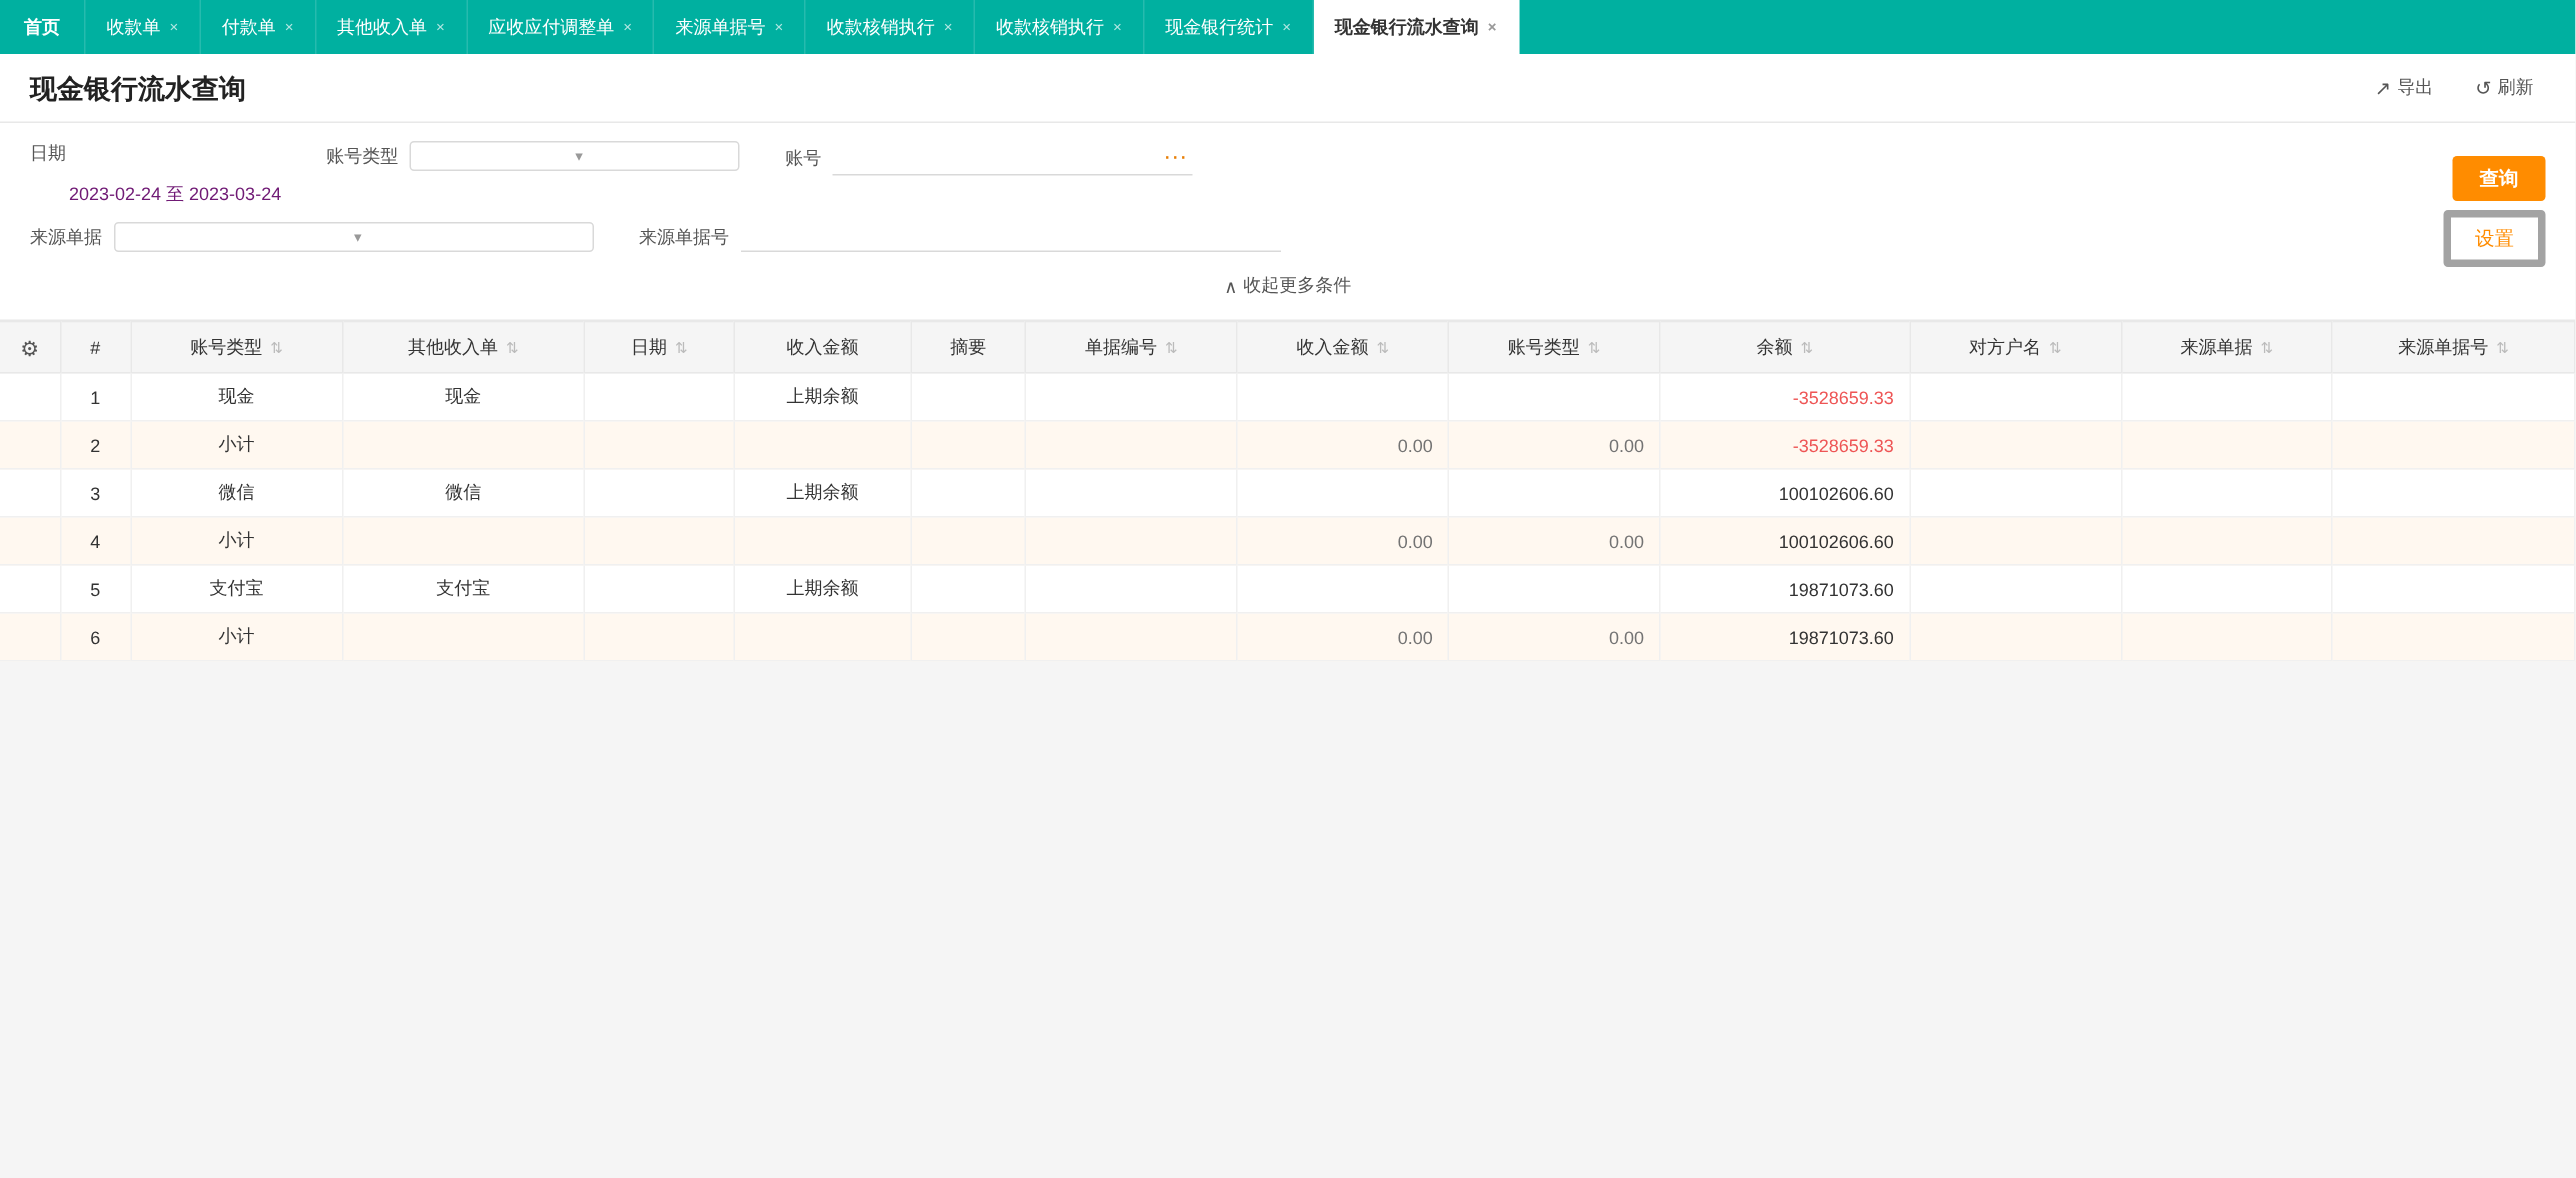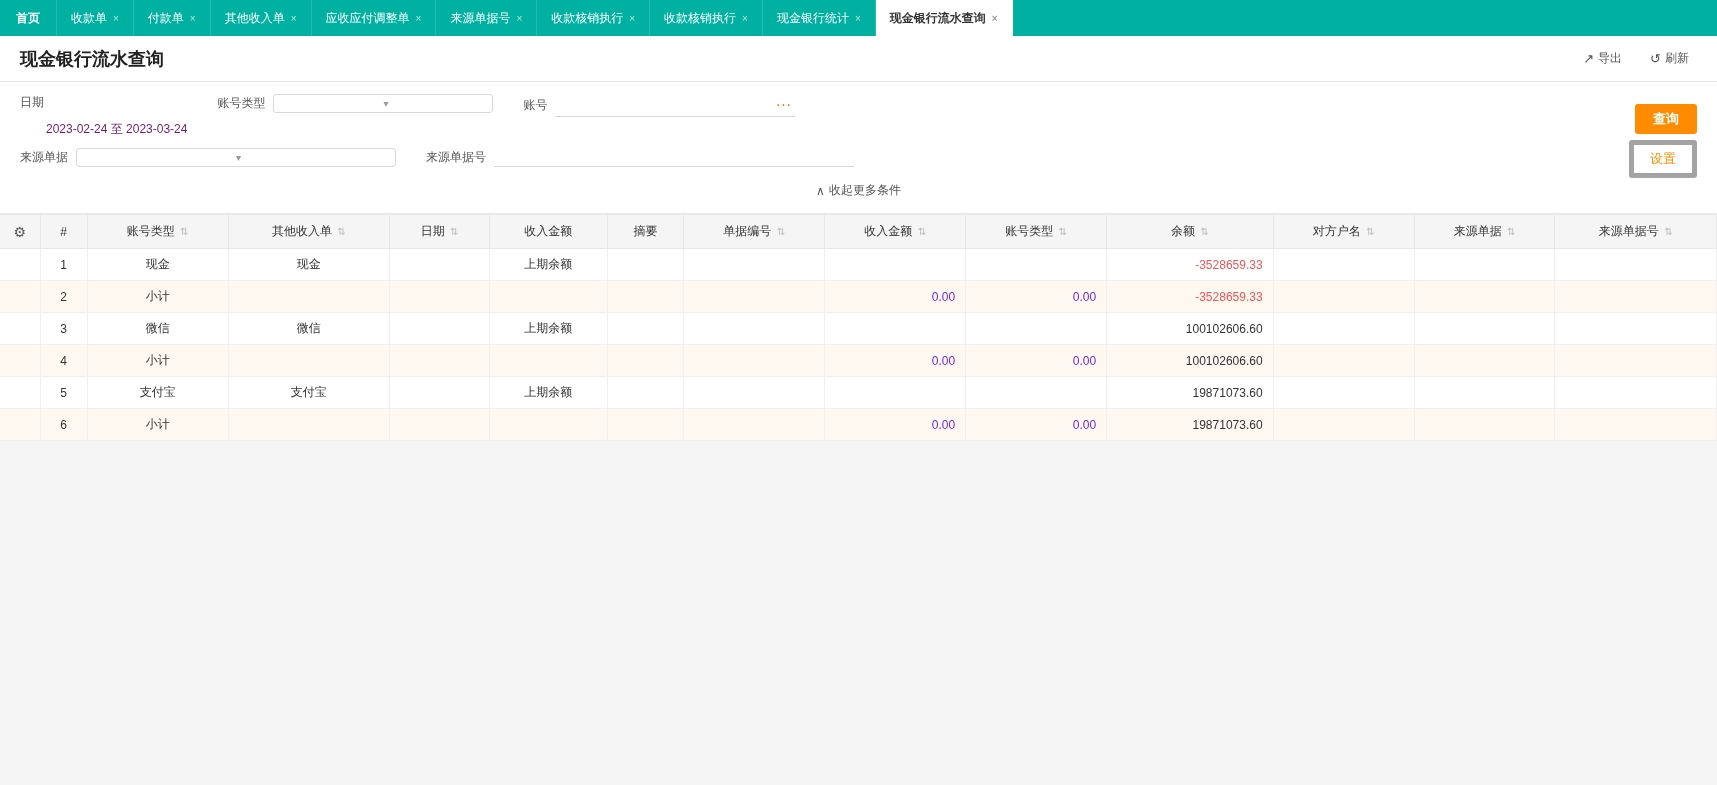--- a/index.html
+++ b/index.html
@@ -230,21 +230,21 @@
       text-align: center;
       border-right: 1px solid #f0f0f0;
     }
     tbody td.num {
       text-align: right;
     }
     tbody td.negative {
       color: #e55;
     }
     tbody td.zero {
-      color: #6d28d9;
+      color: #737373;
     }
     .gear-icon {
       display: inline-block;
       color: #555;
       font-size: 14px;
     }
 
     
     .right-btns {
       display: flex;

